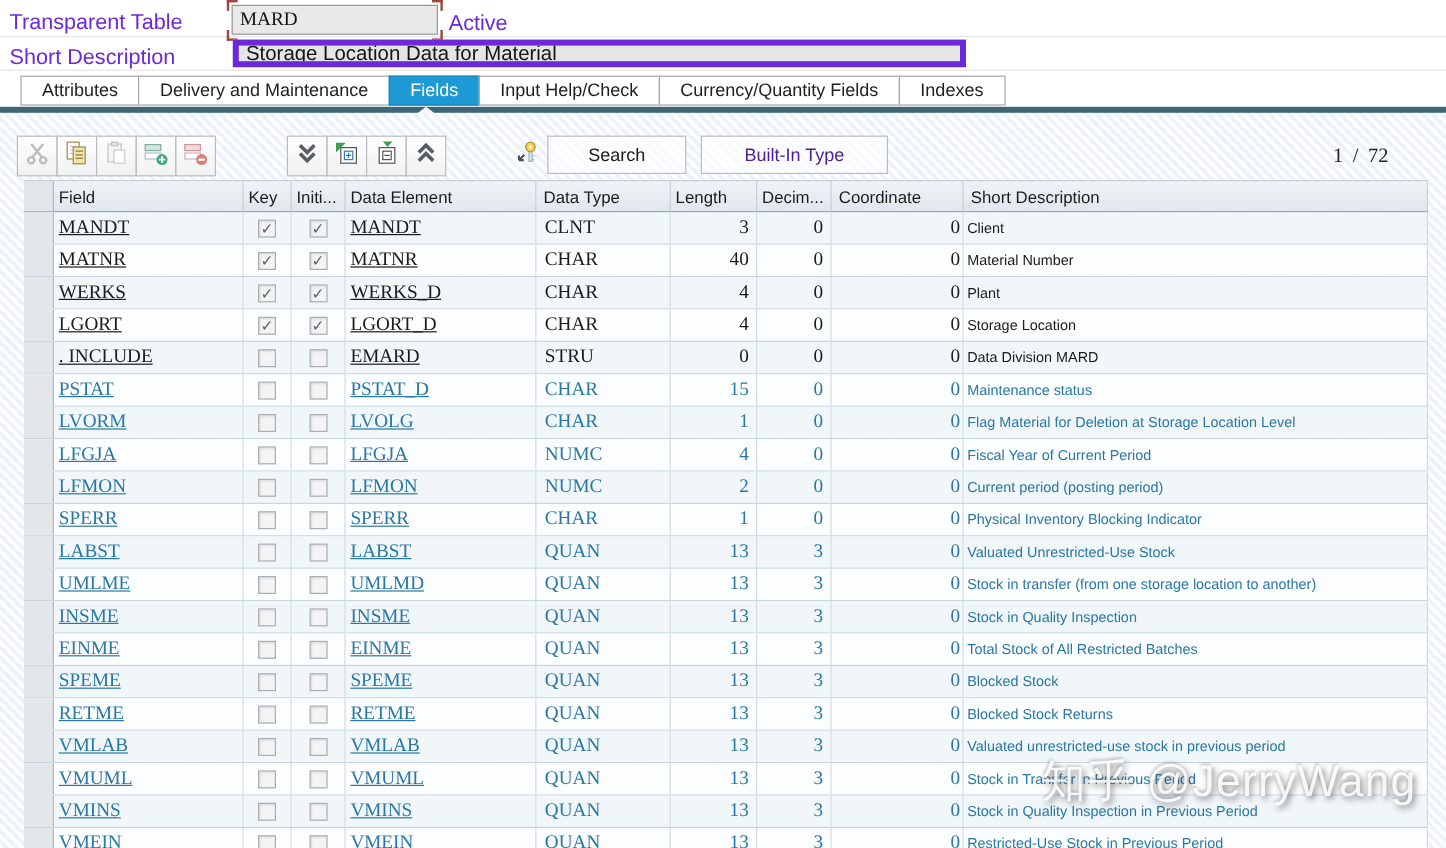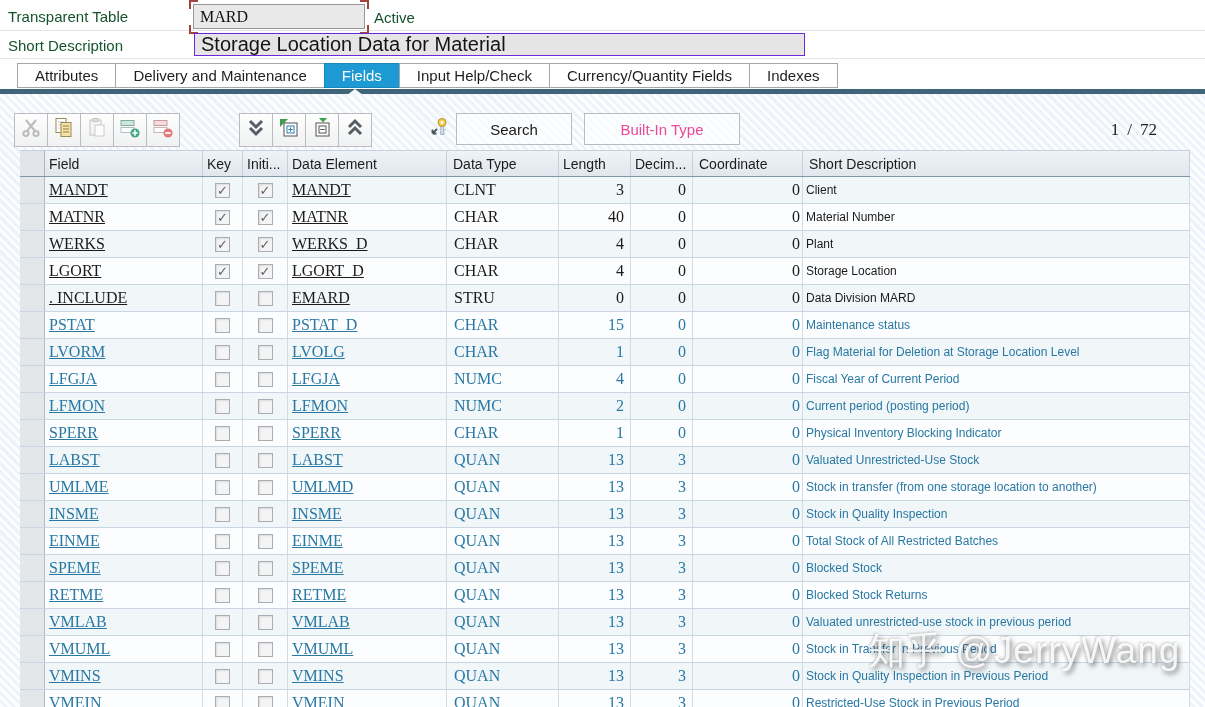--- a/index.html
+++ b/index.html
@@ -2,33 +2,33 @@
 <html><head>
 <meta charset="utf-8">
 <style>
   * { margin:0; padding:0; box-sizing:border-box; }
   html,body { width:1205px; height:707px; overflow:hidden; }
   body { position:relative; font-family:"Liberation Sans",sans-serif; background:#fff; color:#1b1b1b; }
 
   
   .top { position:absolute; top:0; left:0; width:100%; height:94px; background:#fff; z-index:2; }
   .hline { position:absolute; left:0; right:0; border-top:1px solid #e4e4e4; }
-  .lbl { position:absolute; font-size:15px; color:#14532d; white-space:nowrap; }
+  .lbl { position:absolute; font-size:18px; color:#6d28d9; white-space:nowrap; }
 
   .name-wrap { position:absolute; left:193px; top:4px; width:172px; height:25px; }
   .name-input { width:100%; height:100%; background:#e9e9e9; border:1px solid #979797;
                 font-family:"Liberation Serif",serif; font-size:16px; padding:0 0 0 6px; color:#111; }
   .corner { position:absolute; width:9px; height:9px; }
   .corner.tl { left:-4px; top:-4px;  border-left:2px solid #a1443c; border-top:2px solid #a1443c; }
   .corner.tr { right:-4px; top:-4px; border-right:2px solid #a1443c; border-top:2px solid #a1443c; }
   .corner.bl { left:-4px; bottom:-5px; border-left:2px solid #a1443c; border-bottom:2px solid #a1443c; }
   .corner.br { right:-4px; bottom:-5px; border-right:2px solid #a1443c; border-bottom:2px solid #a1443c; }
 
   .desc-input { position:absolute; left:194px; top:33px; width:611px; height:23px;
-                background:#e5e5e5; border:1px solid #6d28d9; font-size:20px; padding:0 0 0 6px;
+                background:#e5e5e5; border:5px solid #6d28d9; font-size:17px; padding:0 0 0 6px;
                 font-family:"Liberation Sans",sans-serif; color:#141414; }
 
   
   .tabs { position:absolute; left:17px; top:63px; display:flex; z-index:3; }
   .tab { height:25px; line-height:23px; padding:0 17px; border:1px solid #a3a7ab; background:#fff;
          font-size:15px; color:#1e1e1e; margin-left:-1px; white-space:nowrap; }
   .tab:first-child { margin-left:0; }
   .tab.active { background:#1d9ad3; border-color:#1786bb; color:#fff; }
   .darkbar { position:absolute; top:89px; left:0; width:100%; height:5px; background:#3e6678; z-index:2; }
   .notch { position:absolute; top:89px; left:347px; width:0; height:0; z-index:4;
@@ -41,21 +41,21 @@
   
   .toolbar { position:absolute; left:14px; top:113px; height:34px; display:flex; align-items:stretch; z-index:3; }
   .tbtn { width:34px; border:1px solid #b9bdc1; background:linear-gradient(#fefefe,#f0f1f2);
           display:flex; align-items:center; justify-content:center; margin-left:-1px; }
   .tbtn:first-child { margin-left:0; }
   .sp-a { width:60px; } .sp-b { width:52px; } .sp-c { width:13px; }
   .keybtn { width:32px; border:none; background:transparent; display:flex; align-items:center; justify-content:center; }
   .txtbtn { height:32px; border:1px solid #b9bdc1; background:rgba(255,255,255,.6);
             display:flex; align-items:center; justify-content:center; font-size:15px; color:#1a1a1a; }
   .btn-search { width:116px; }
-  .btn-built  { width:156px; margin-left:-1px; color:#ec4899; }
+  .btn-built  { width:156px; margin-left:-1px; color:#4c1d95; }
   .pager { position:absolute; right:44px; top:120px; font-family:"Liberation Serif",serif; font-size:17px; color:#222; z-index:3; }
   .pager span { padding:0 4px; }
 
   
   .dtable { position:absolute; left:20px; top:150px; width:1170px; z-index:3; }
   .trow { display:grid; grid-template-columns:25px 158px 40px 45px 159px 112px 72px 62px 110px 1fr; height:27px; }
   .thead { background:linear-gradient(#eff3f7,#e1e7ed); border-bottom:1px solid #7f96aa; border-top:1px solid #c6d0da; }
   .hcell { font-size:14px; color:#1c1c1c; padding:5px 0 0 4px; border-right:1px solid #c6d0da;
            overflow:hidden; white-space:nowrap; }
   .hcell.sel { background:#e2e6ea; border-right-color:#aeb6bd; }

